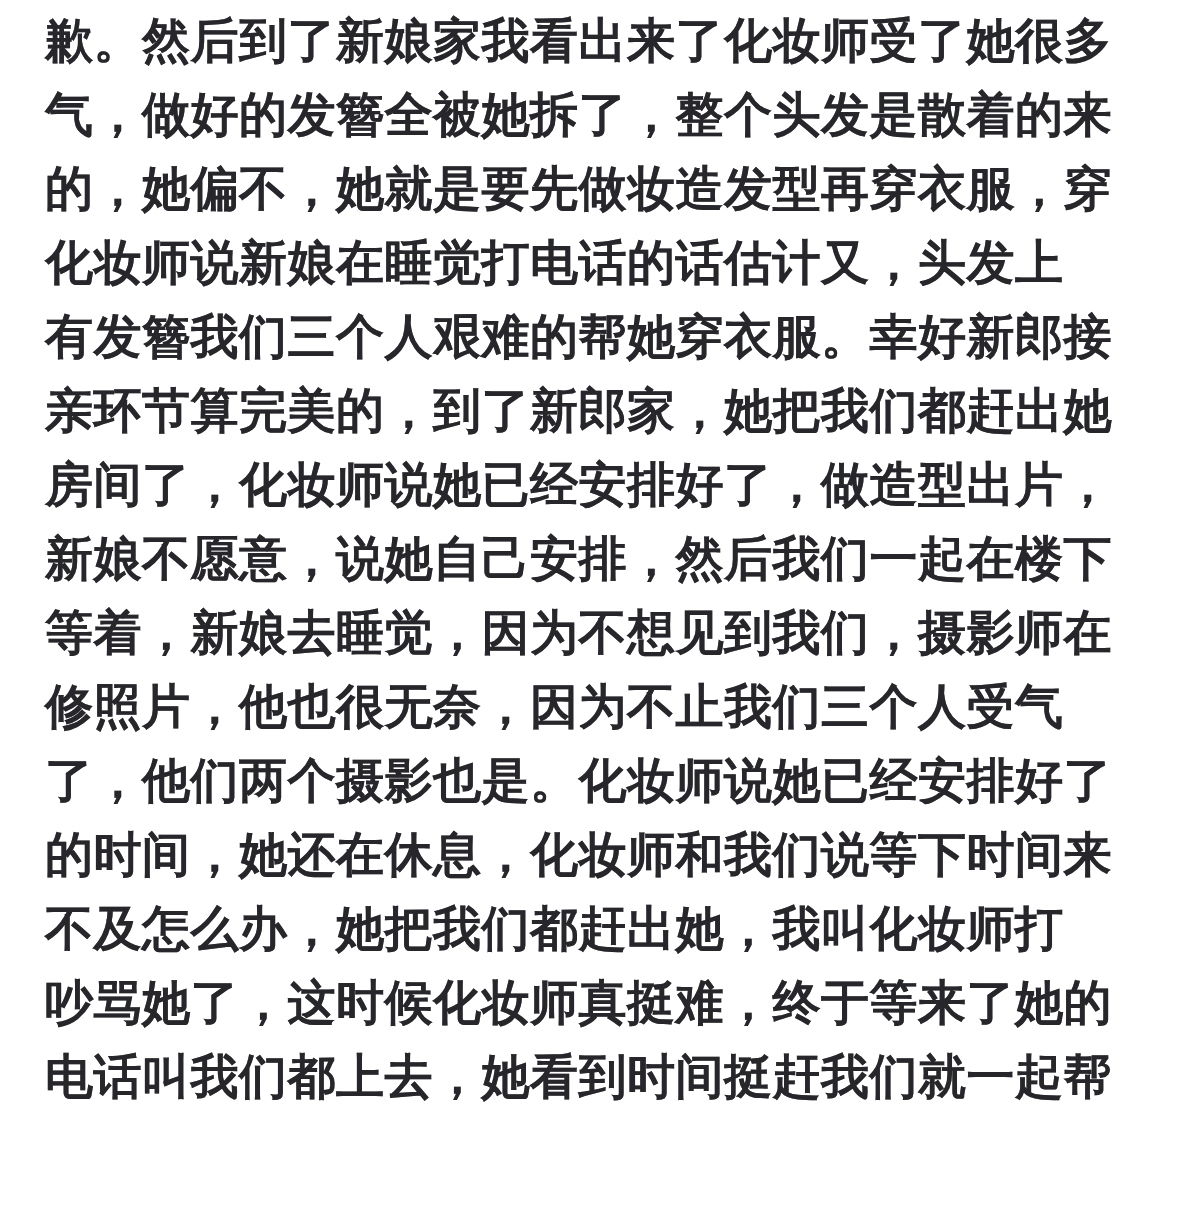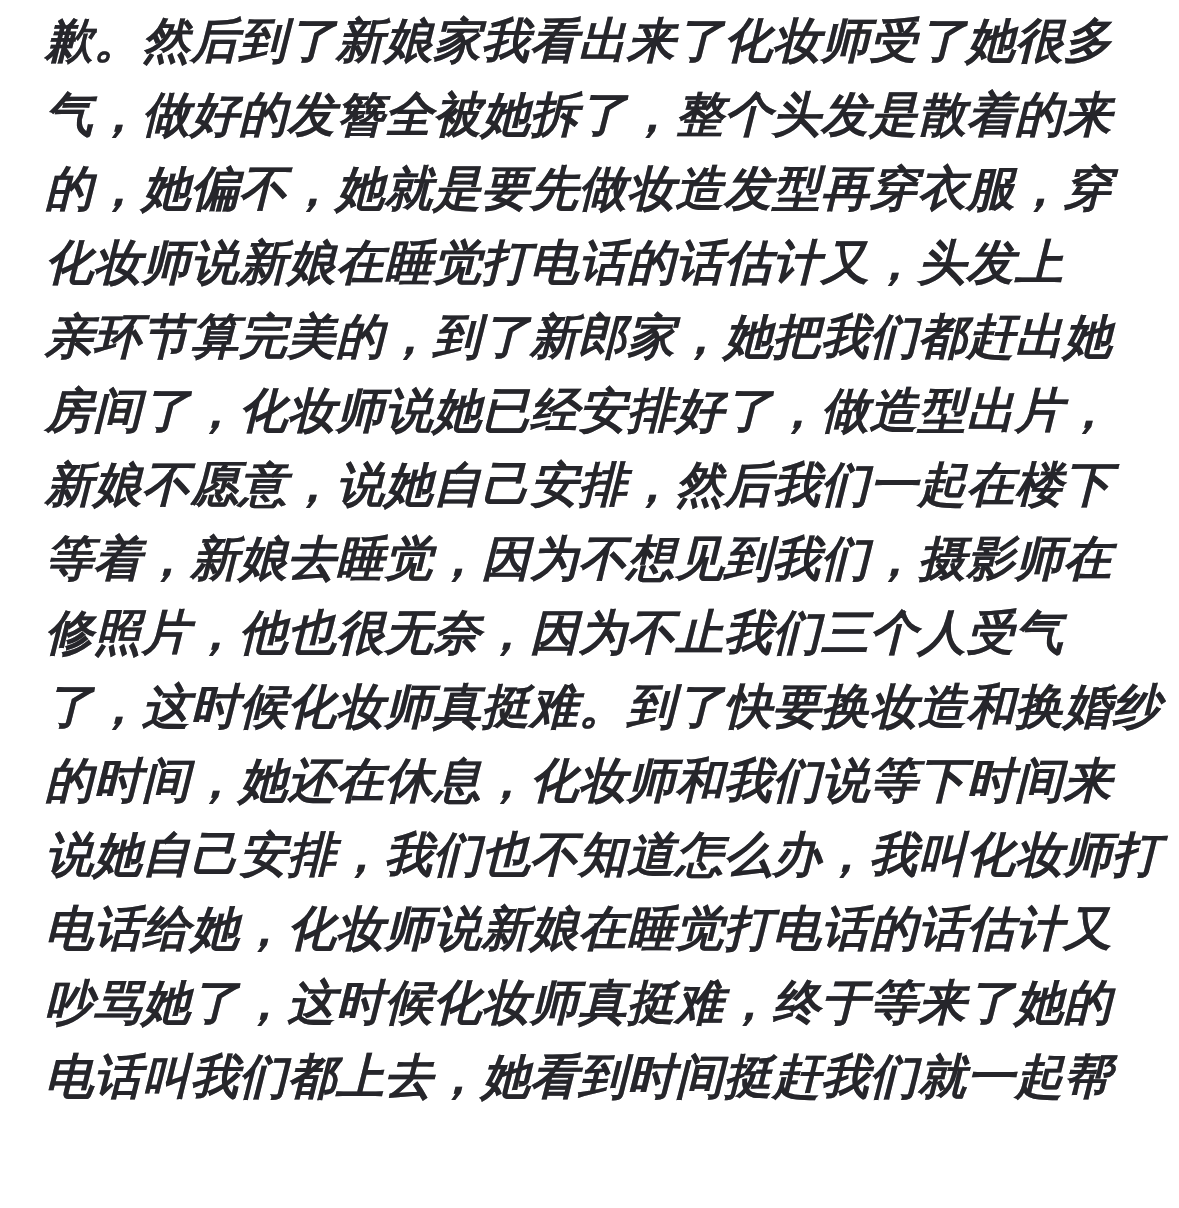--- a/index.html
+++ b/index.html
@@ -29,36 +29,35 @@
     color: #26262b;
     letter-spacing: 0.5px;
     
     text-shadow: 0 0 0.6px rgba(38, 38, 43, 0.55);
   }
   .text-line {
     height: 74px;
     line-height: 74px;
     white-space: nowrap;
     text-align: left;
-    font-style: italic;
   }
 </style>
 </head>
 <body>
 
 <div class="text-page">
 
 <div class="text-line">歉。然后到了新娘家我看出来了化妆师受了她很多</div>
     <div class="text-line">气，做好的发簪全被她拆了，整个头发是散着的来</div>
     <div class="text-line">的，她偏不，她就是要先做妆造发型再穿衣服，穿</div>
     <div class="text-line">化妆师说新娘在睡觉打电话的话估计又，头发上</div>
+    <div class="text-line">有发簪我们三个人艰难的帮她穿衣服。幸好新郎接</div>
     <div class="text-line">亲环节算完美的，到了新郎家，她把我们都赶出她</div>
     <div class="text-line">房间了，化妆师说她已经安排好了，做造型出片，</div>
     <div class="text-line">新娘不愿意，说她自己安排，然后我们一起在楼下</div>
     <div class="text-line">等着，新娘去睡觉，因为不想见到我们，摄影师在</div>
     <div class="text-line">修照片，他也很无奈，因为不止我们三个人受气</div>
-    <div class="text-line">了，这时候化妆师真挺难。到了快要换妆造和换婚纱</div>
+    <div class="text-line">了，他们两个摄影也是。化妆师说她已经安排好了</div>
     <div class="text-line">的时间，她还在休息，化妆师和我们说等下时间来</div>
-    <div class="text-line">说她自己安排，我们也不知道怎么办，我叫化妆师打</div>
-    <div class="text-line">电话给她，化妆师说新娘在睡觉打电话的话估计又</div>
+    <div class="text-line">不及怎么办，她把我们都赶出她，我叫化妆师打</div>
     <div class="text-line">吵骂她了，这时候化妆师真挺难，终于等来了她的</div>
     <div class="text-line">电话叫我们都上去，她看到时间挺赶我们就一起帮</div>
   </div>
 
 </body></html>

